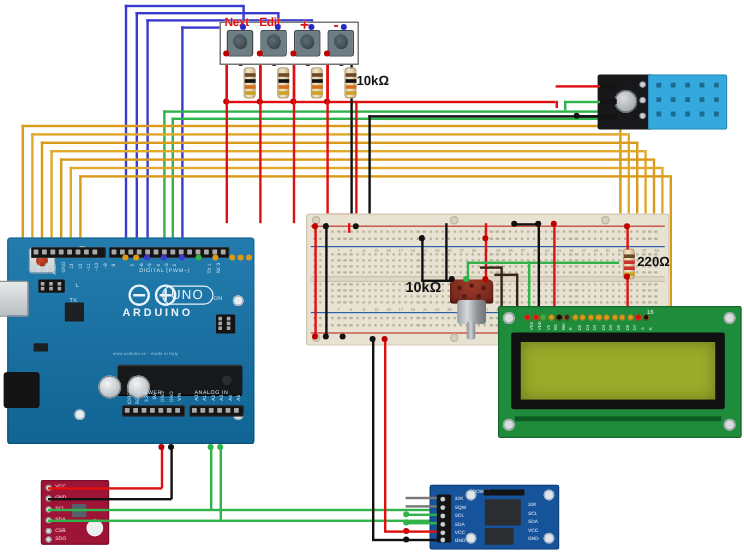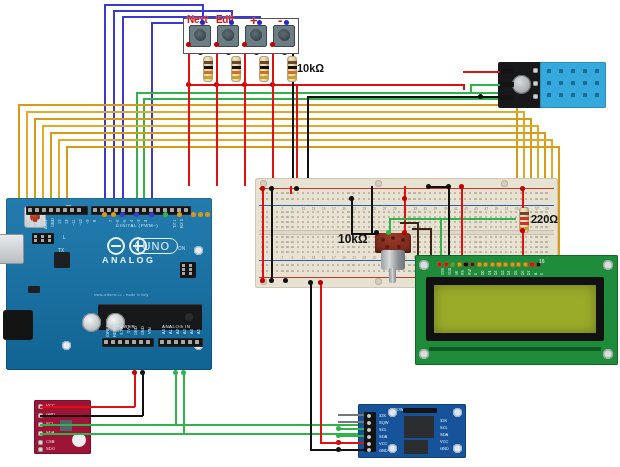--- a/index.html
+++ b/index.html
@@ -334,21 +334,21 @@
     <div class="smallchip" style="left:48px;top:54px;width:16px;height:16px;"></div>
     <div class="smallchip" style="left:22px;top:88px;width:12px;height:7px;"></div>
 
     <svg id="infinity" viewBox="0 0 52 20">
       <circle cx="14" cy="10" r="8" fill="none" stroke="#e8f3fa" stroke-width="2"></circle>
       <circle cx="36" cy="10" r="8" fill="none" stroke="#e8f3fa" stroke-width="2"></circle>
       <line x1="9" y1="10" x2="19" y2="10" stroke="#e8f3fa" stroke-width="2"></line>
       <line x1="31" y1="10" x2="41" y2="10" stroke="#e8f3fa" stroke-width="2"></line>
       <line x1="36" y1="5" x2="36" y2="15" stroke="#e8f3fa" stroke-width="2"></line>
     </svg>
-    <div id="arduinoword">ANALOG</div>
+    <div id="arduinoword">ARDUINO</div>
     <div id="unolabel">UNO</div>
     <div class="silk" style="left:88px;top:95px;font-size:3.6px;color:#9fc4da;">www.arduino.cc - made in italy</div>
     <div id="ic"></div>
 
     <div class="cap" style="left:76px;top:115px;width:19px;height:19px;"></div>
     <div class="cap" style="left:100px;top:115px;width:19px;height:19px;"></div>
 
     <div class="hdr" style="left:96px;top:140px;width:52px;height:9px;">
       <div class="p" style="left:2px;"></div>
         <div class="p" style="left:9px;"></div>

